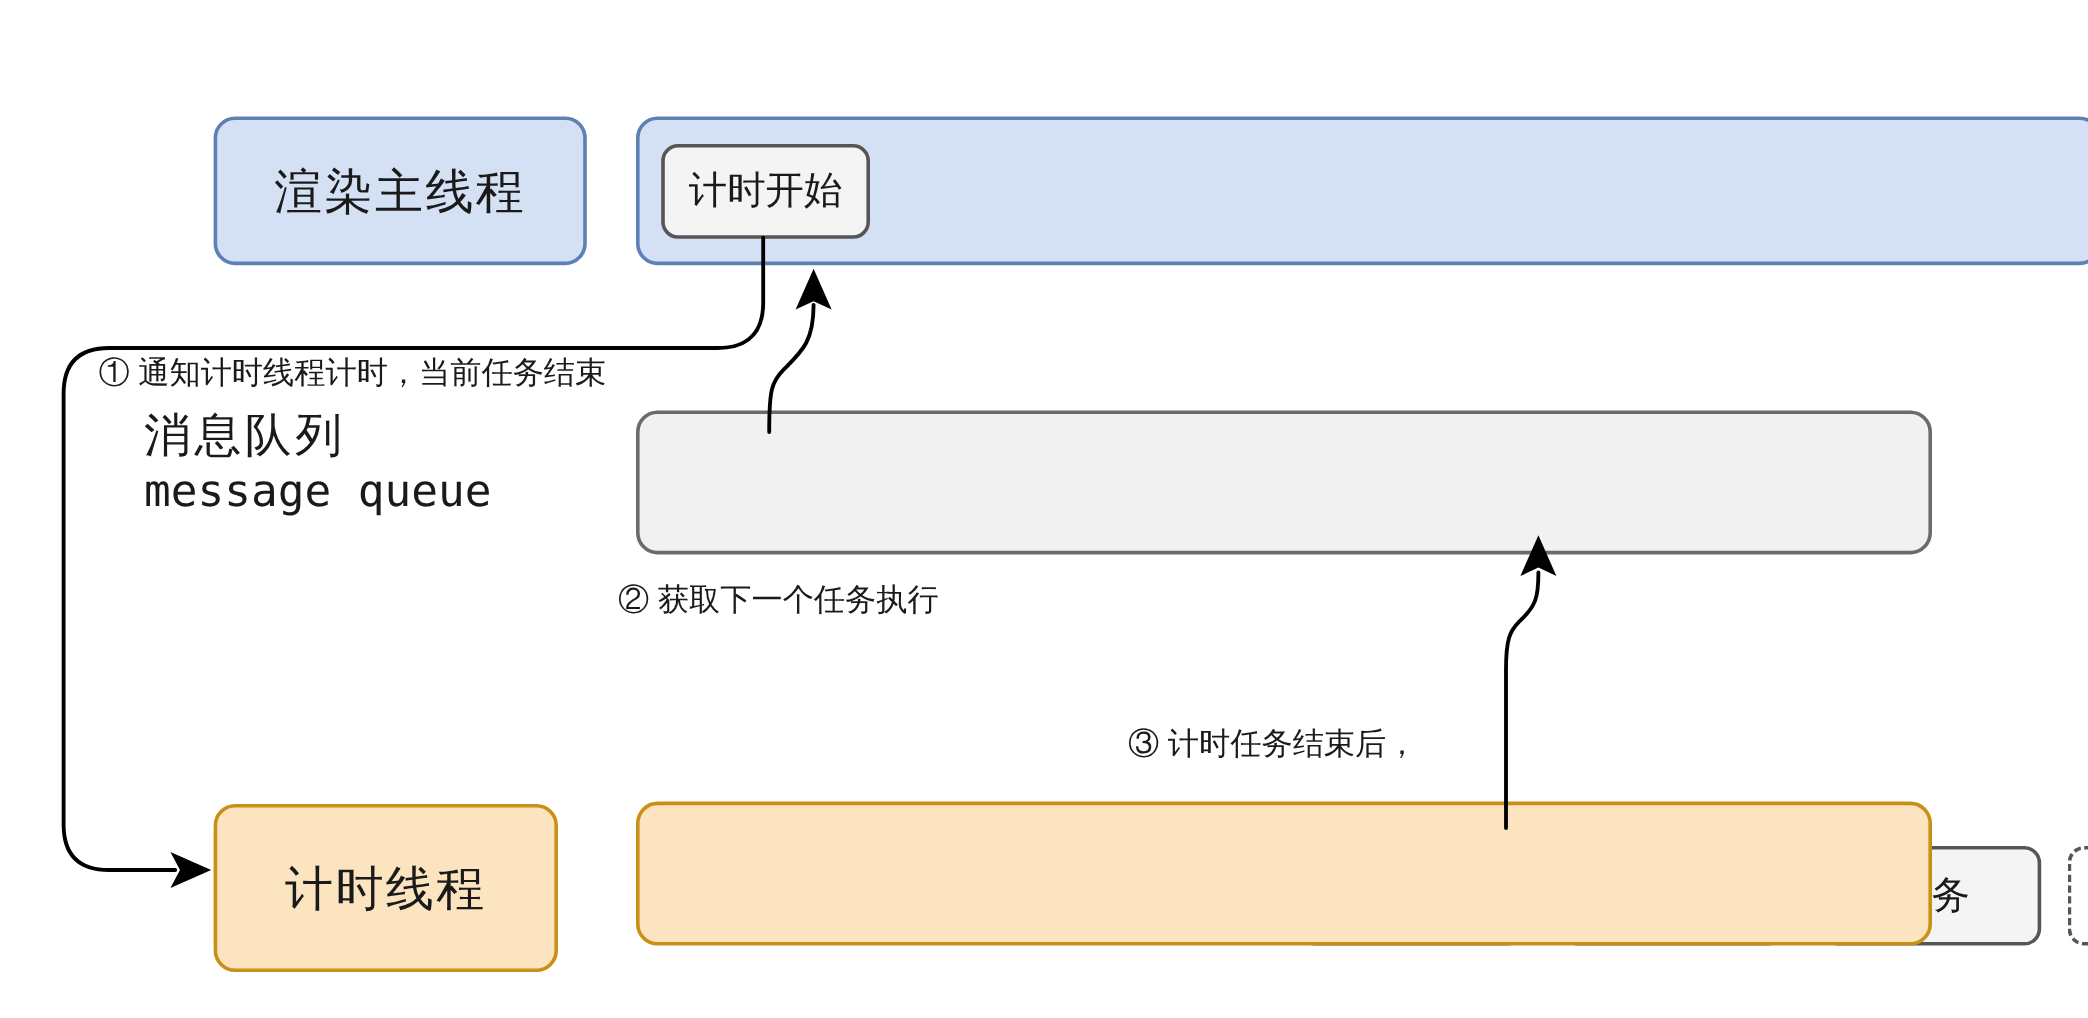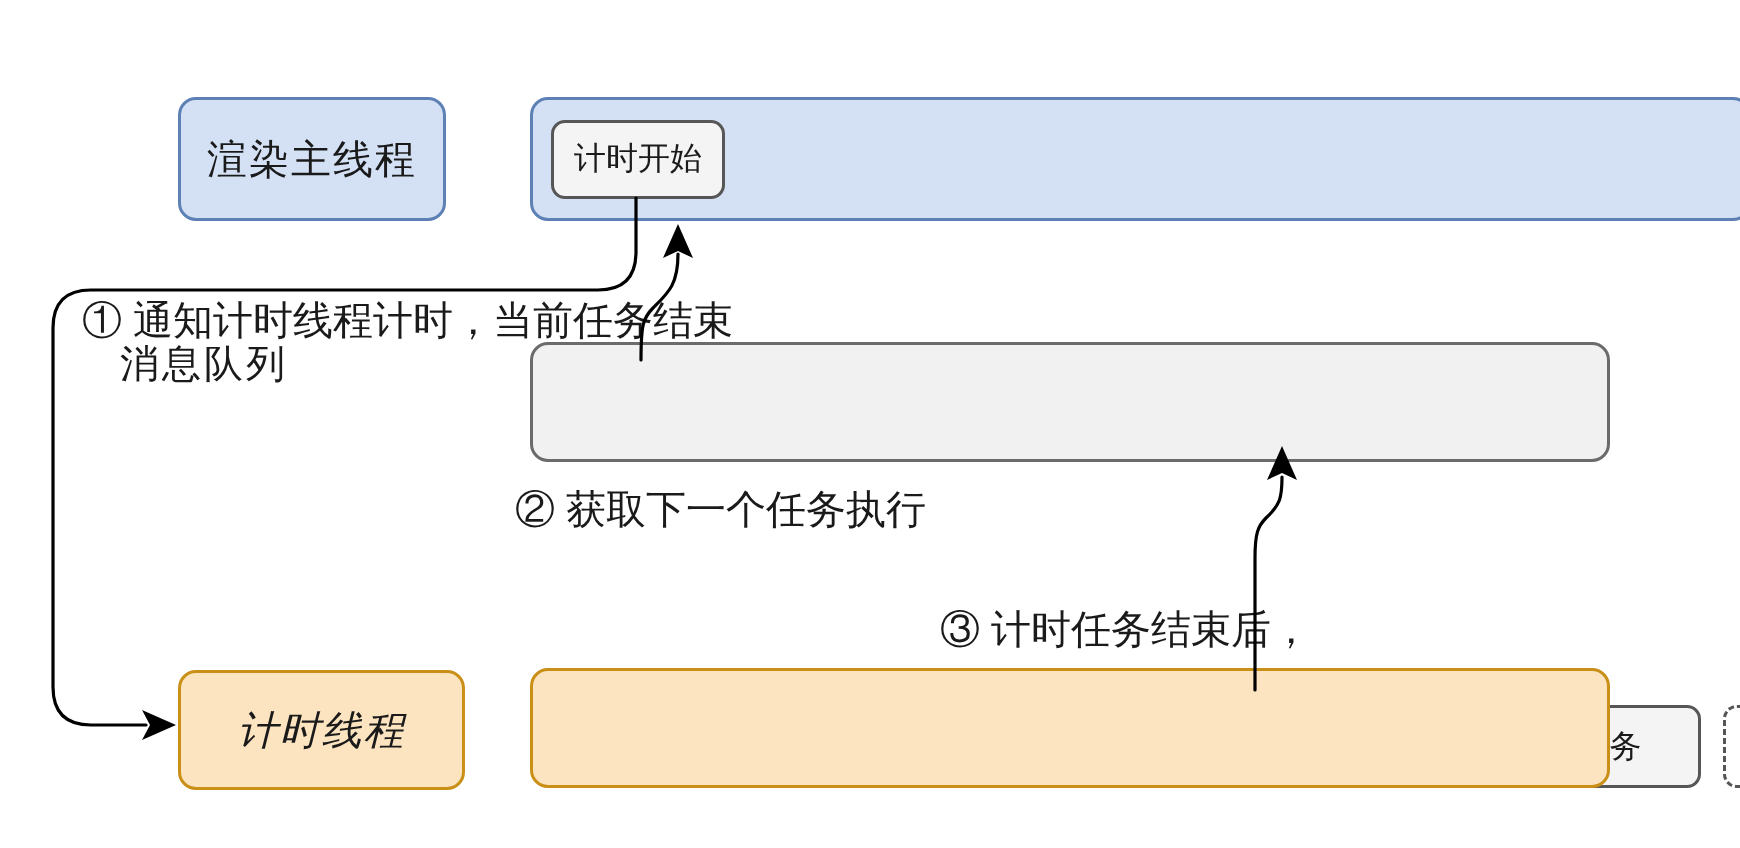--- a/index.html
+++ b/index.html
@@ -15,47 +15,48 @@
     font-family:"Liberation Sans",sans-serif;color:var(--text-color);
   }
   .box{position:absolute;box-sizing:border-box;display:flex;align-items:center;justify-content:center;}
   .row-box{border-radius:18px;border:3px solid;}
   .blue{background:var(--blue-fill);border-color:var(--blue-border);}
   .grayrow{background:var(--gray-fill);border-color:var(--gray-border);}
   .orangerow{background:var(--orange-fill);border-color:var(--orange-border);}
   .inner{background:var(--inner-fill);border:3px solid var(--inner-border);border-radius:14px;font-size:32px;}
   .inner-dashed{background:transparent;border:3px dashed var(--inner-border);border-radius:14px;font-size:32px;}
   .row-label{font-size:40px;letter-spacing:2px;}
-  .annotation{position:absolute;font-size:40px;white-space:nowrap;}
+  .annotation{position:absolute;font-size:26px;white-space:nowrap;}
   .queue-caption{position:absolute;}
   .queue-caption .zh{font-size:39px;line-height:48px;letter-spacing:3px;}
   .queue-caption .en{font-family:"DejaVu Sans Mono","Liberation Mono",monospace;font-size:37px;line-height:44px;}
   svg.arrows{position:absolute;left:0;top:0;pointer-events:none;}
   svg.arrows path{fill:none;stroke:var(--line-color);stroke-width:3.2;stroke-linecap:round;}
   svg.arrows polygon{fill:var(--line-color);stroke:none;}
 </style>
 </head>
 <body>
 
 <div id="canvas">
 
-  <div class="box row-box blue row-label" style="left:178px;top:97px;width:268px;height:124px;">
+  <div class="box row-box blue row-label" style="left:178px;top:97px;width:311px;height:124px;">
     <span>渲染主线程</span>
   </div>
 
   <div class="box row-box blue" style="left:530px;top:97px;width:1221px;height:124px;justify-content:flex-start;padding-left:18px;">
     <div class="box inner" style="position:relative;width:174px;height:79px;">
       <span>计时开始</span>
     </div>
   </div>
 
   <div class="annotation" style="left:82px;top:293px;">① 通知计时线程计时，当前任务结束</div>
 
   <div class="queue-caption" style="left:120px;top:340px;width:405px;">
     <div class="zh">消息队列</div>
+    <div class="en">message queue</div>
   </div>
 
   <div class="box row-box grayrow" style="left:530px;top:342px;width:1080px;height:120px;">
     <div class="box inner" style="left:549px;top:360px;width:188px;height:83px;">
       <span>任务</span>
     </div>
     <div class="box inner" style="left:768px;top:360px;width:186px;height:83px;">
       <span>任务</span>
     </div>
     <div class="box inner" style="left:985px;top:360px;width:183px;height:83px;">
@@ -65,21 +66,21 @@
       
     </div>
   </div>
 
   <div class="annotation" style="left:515px;top:482px;">② 获取下一个任务执行</div>
 
   <div class="annotation" style="left:940px;top:602px;display:flex;gap:28px;justify-content:flex-end;">
     <span>③ 计时任务结束后，</span>
   </div>
 
-  <div class="box row-box orangerow row-label" style="left:178px;top:670px;width:287px;height:120px;font-style:italic;">
+  <div class="box row-box orangerow row-label" style="left:178px;top:670px;width:287px;height:140px;">
     <span>计时线程</span>
   </div>
 
   <div class="box row-box orangerow" style="left:530px;top:668px;width:1080px;height:120px;">
     
     
     
   </div>
 
   <svg class="arrows" width="1740" height="848" viewBox="0 0 1740 848">

